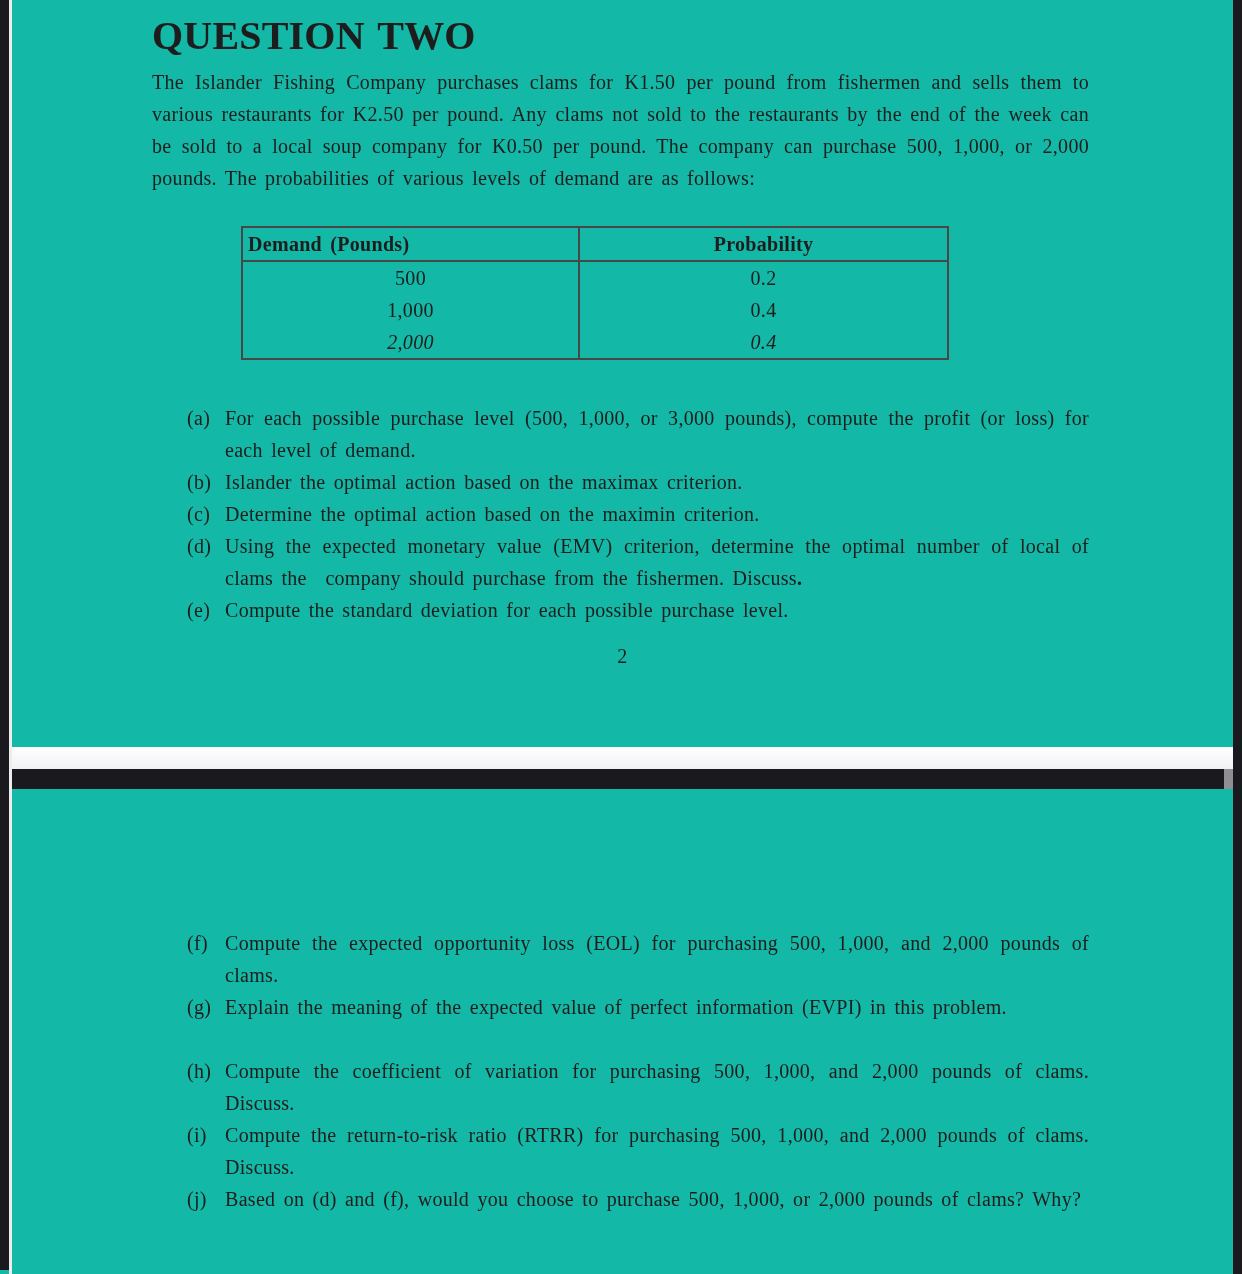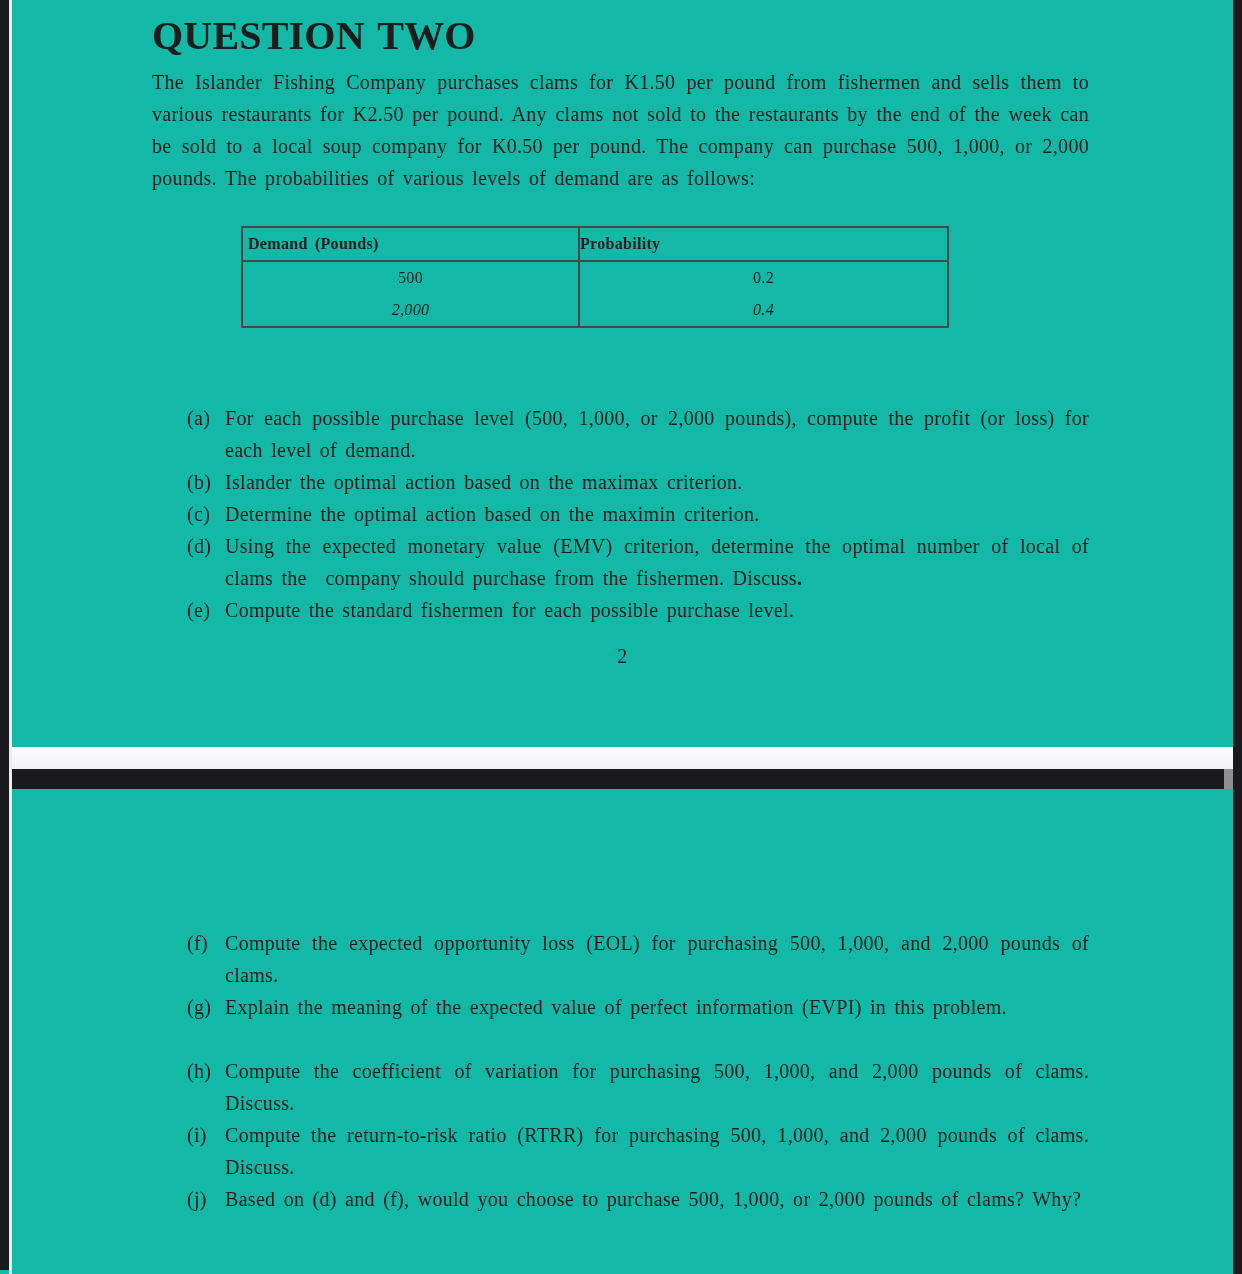--- a/index.html
+++ b/index.html
@@ -19,24 +19,24 @@
   .page-gap { position:absolute; left:0; top:769px; width:100%; height:20px; background:#1a1a1e; }
   .page-gap .thumb { position:absolute; right:9px; top:0; width:9px; height:20px; background:#8f8f93; }
 
   .heading { position:absolute; left:152px; top:20px; font-weight:bold; letter-spacing:0.2px; }
   .para { position:absolute; left:152px; top:66px; width:937px; text-align:justify; }
 
   table.demand { position:absolute; left:241px; top:226px; width:706px;
     border-collapse:collapse; table-layout:fixed; }
   table.demand col.c1 { width:337px; }
   table.demand col.c2 { width:369px; }
-  table.demand th, table.demand td { font-size:16px; vertical-align:middle; }
+  table.demand th, table.demand td { font-size:20px; vertical-align:middle; }
   table.demand th { font-weight:bold; height:31px; border:2px solid #474747; }
   table.demand th.h1 { text-align:left; padding-left:5px; }
-  table.demand th.h2 { text-align:left; }
+  table.demand th.h2 { text-align:center; }
   table.demand td { height:29px; text-align:center; border-left:2px solid #474747; border-right:2px solid #474747;margin-top:36px; }
   table.demand { border:2px solid #474747; }
   table.demand tbody tr:last-child td { border-bottom:2px solid #474747;font-style:italic; }
 
   .list { position:absolute; left:152px; width:937px; }
   .list1 { top:402px; }
   .list2 { top:927px; }
   .item { position:relative; padding-left:73px; text-align:justify; }
   .item .ilabel { position:absolute; left:35px; top:0; }
   .item.gap { margin-top:32px; }
@@ -63,46 +63,50 @@
         <th class="h1">Demand (Pounds)</th>
         <th class="h2">Probability</th>
       </tr>
     </thead>
     <tbody>
       <tr>
         <td>500</td>
         <td>0.2</td>
       </tr>
       <tr>
+        <td>1,000</td>
+        <td>0.4</td>
+      </tr>
+      <tr>
         <td>2,000</td>
         <td>0.4</td>
       </tr>
     </tbody>
   </table>
 
   <div class="list list1">
     <div class="item">
       <span class="ilabel">(a)</span>
-      <span>For each possible purchase level (500, 1,000, or 2,000 pounds), compute the profit (or loss) for each level of demand.</span>
+      <span>For each possible purchase level (500, 1,000, or 3,000 pounds), compute the profit (or loss) for each level of demand.</span>
     </div>
     <div class="item">
       <span class="ilabel">(b)</span>
       <span>Islander the optimal action based on the maximax criterion.</span>
     </div>
     <div class="item">
       <span class="ilabel">(c)</span>
       <span>Determine the optimal action based on the maximin criterion.</span>
     </div>
     <div class="item">
       <span class="ilabel">(d)</span>
       <span>Using the expected monetary value (EMV) criterion, determine the optimal number of local of clams the  company should purchase from the fishermen. Discuss</span><span class="bsuf">.</span>
     </div>
     <div class="item">
       <span class="ilabel">(e)</span>
-      <span>Compute the standard fishermen for each possible purchase level.</span>
+      <span>Compute the standard deviation for each possible purchase level.</span>
     </div>
   </div>
 
   <div class="page-number">2</div>
 
   <div class="page-shadow"></div>
   <div class="page-gap">
     <div class="thumb"></div>
   </div>
 

